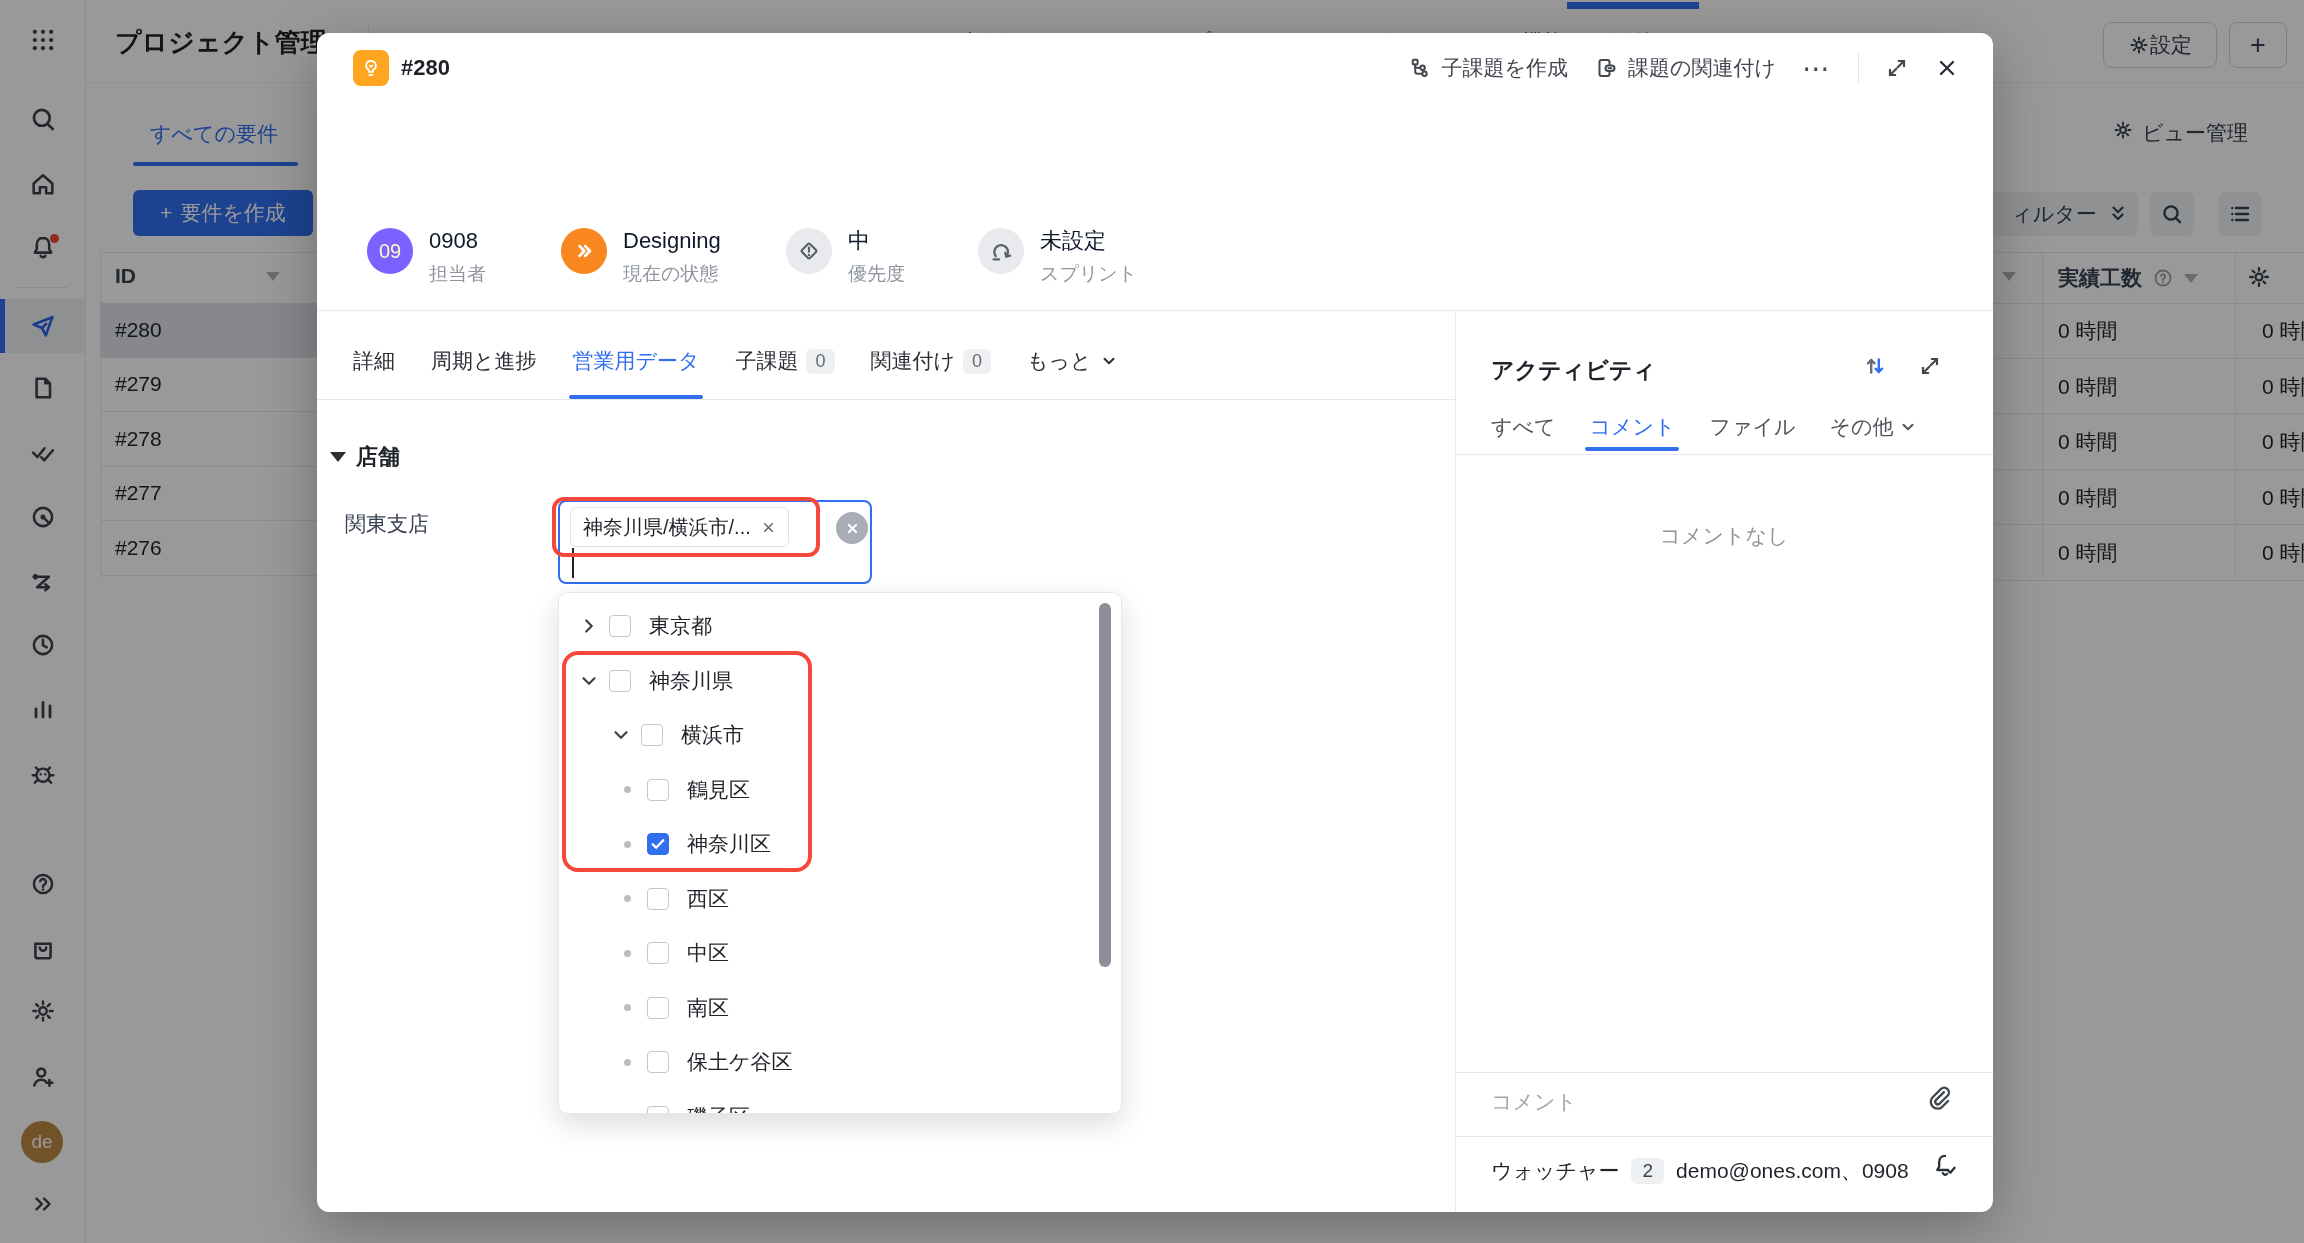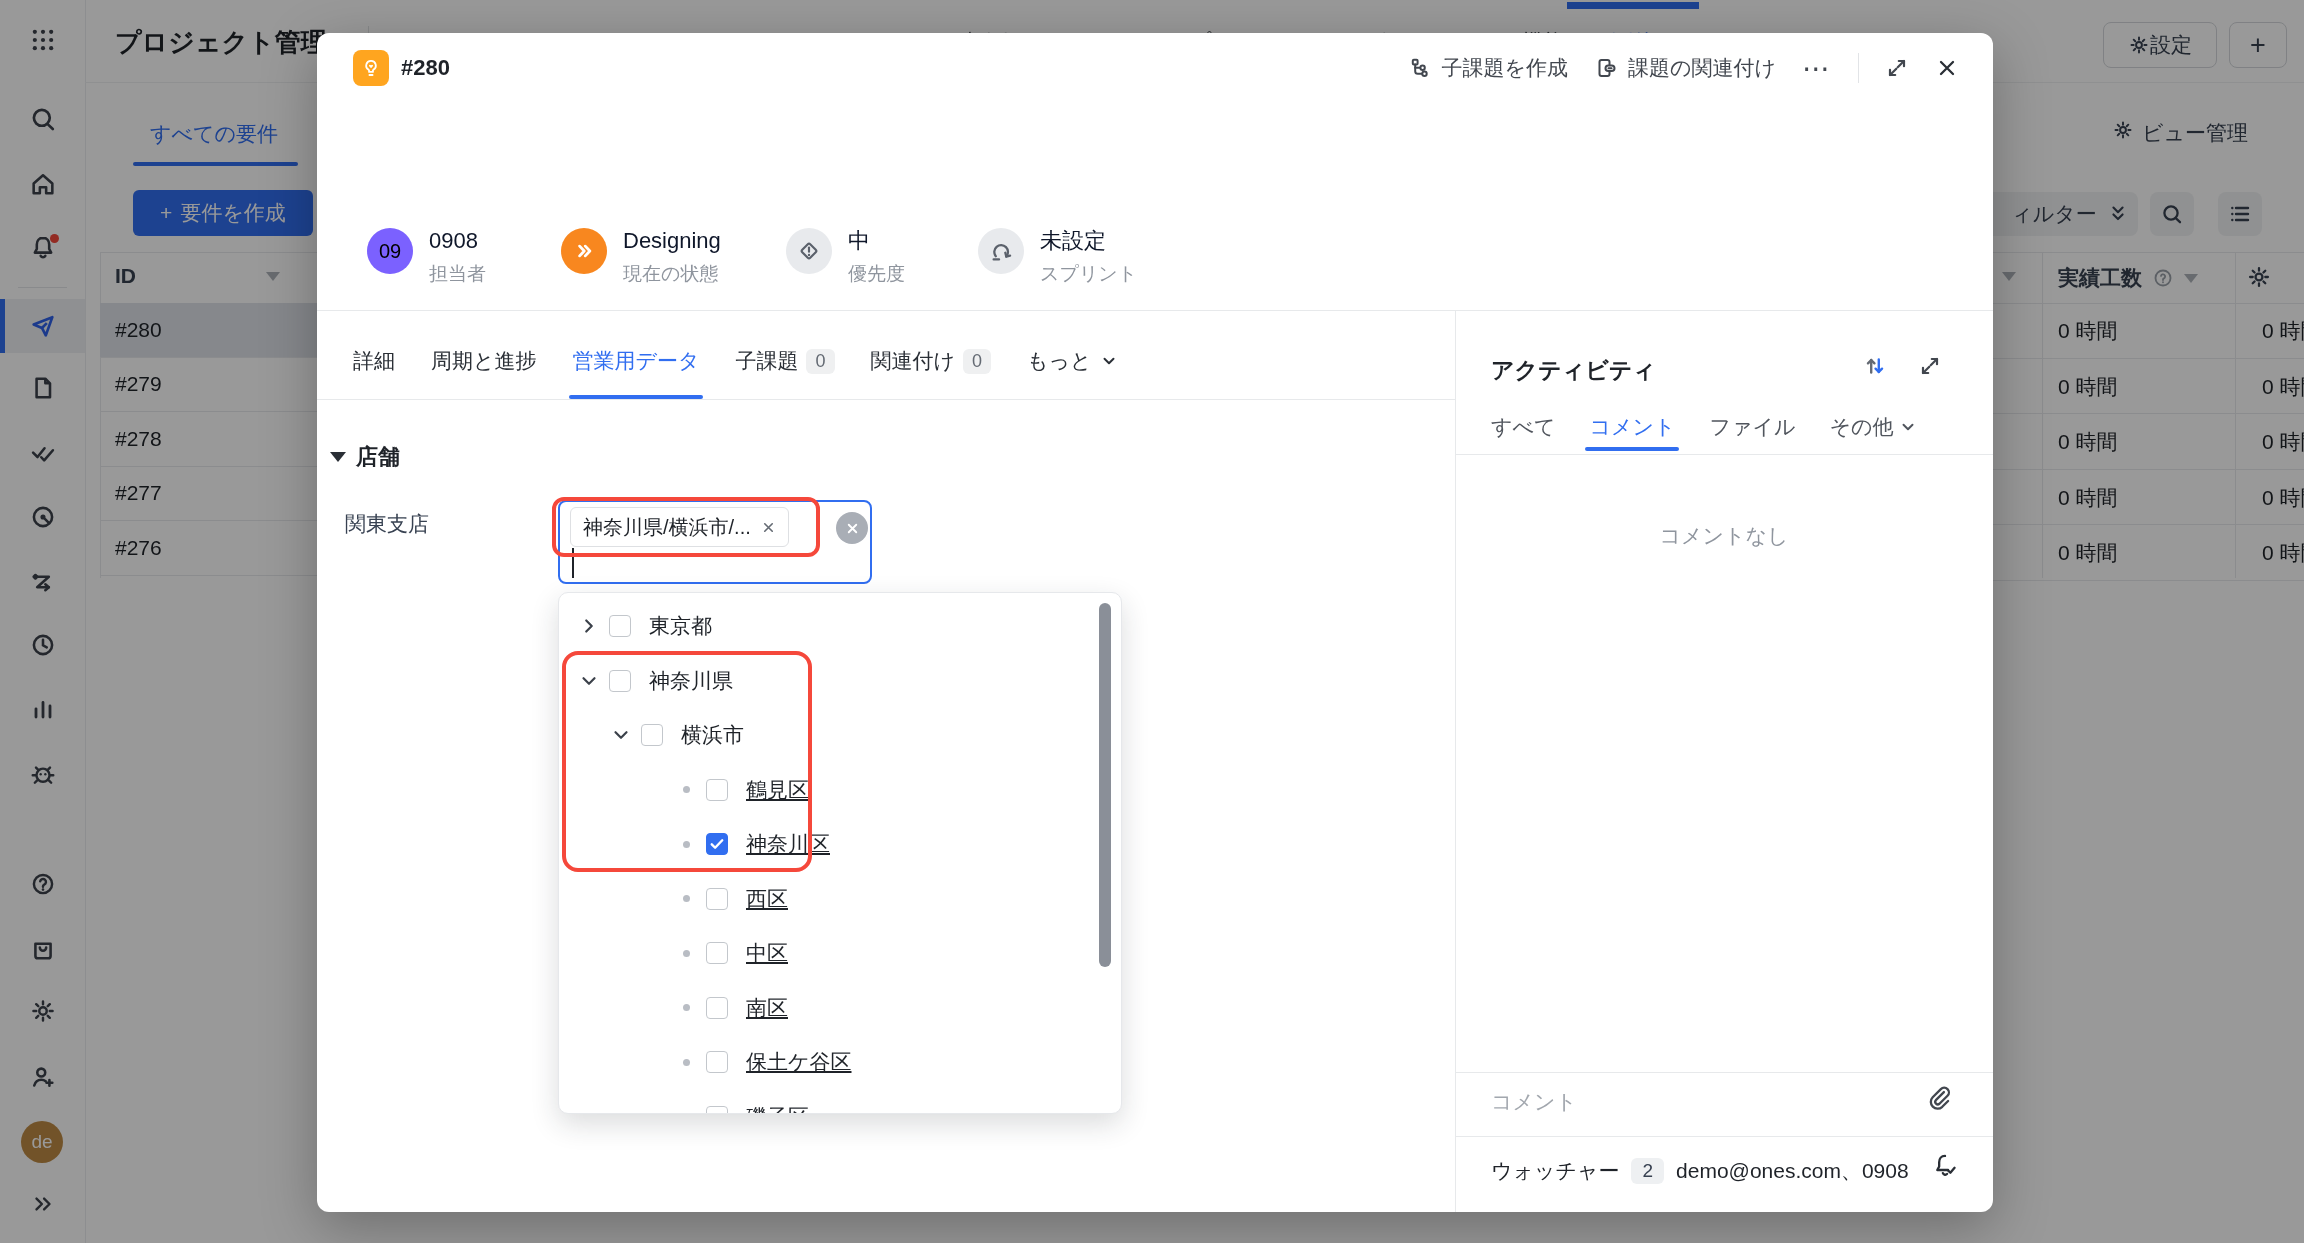--- a/index.html
+++ b/index.html
@@ -59,21 +59,21 @@
     box-shadow:0 16px 56px rgba(0,0,0,.28);z-index:10;}
   .issue-badge{position:absolute;left:36px;top:17px;width:36px;height:36px;border-radius:8px;background:#ffa51f;
     display:flex;align-items:center;justify-content:center;}
   .issue-id{position:absolute;left:84px;top:22px;font-size:22px;font-weight:700;}
   .hdr-actions{position:absolute;right:34px;top:0;height:70px;display:flex;align-items:center;gap:26px;}
   .hdr-act{display:flex;align-items:center;gap:10px;font-size:21px;color:#42474f;}
   .hdr-vdiv{width:1px;height:30px;background:#e2e4e7;}
   .modal-title{position:absolute;left:36px;top:88px;font-size:27px;font-weight:700;}
   .field{position:absolute;top:195px;display:flex;gap:16px;}
   .f-av{width:46px;height:46px;border-radius:50%;display:flex;align-items:center;justify-content:center;flex:none;}
-  .f-av.purple{background:#7b61ff;color:#000000;font-size:20px;}
+  .f-av.purple{background:#7b61ff;color:#fef9c3;font-size:20px;}
   .f-av.orange{background:#f8871f;}
   .f-av.gray{background:#e8eaed;}
   .f-val{font-size:22px;color:#0f172a;line-height:26px;}
   .f-lab{font-size:19px;color:#8f959e;margin-top:7px;}
   .modal-hline{position:absolute;left:0;top:277px;width:1676px;height:1px;background:#e7e9eb;}
   .modal-vline{position:absolute;left:1138px;top:277px;width:1px;bottom:0;background:#e7e9eb;}
   .mtabs-line{position:absolute;left:0;top:366px;width:1138px;height:1px;background:#e7e9eb;}
   #modal-tabs{position:absolute;left:36px;top:307px;display:flex;gap:36px;}
   .mtab{position:relative;display:flex;align-items:center;gap:8px;font-size:21px;color:#2a2f36;height:42px;}
   .mtab.active{color:#316ef0;}
@@ -94,21 +94,21 @@
   .dropdown{position:absolute;left:241px;top:559px;width:564px;height:522px;background:#fff;border:1px solid #e6e8eb;
     border-radius:10px;box-shadow:0 10px 28px rgba(31,35,41,.16);overflow:hidden;padding-top:6px;box-sizing:border-box;}
   .tree-row{height:54.5px;display:flex;align-items:center;gap:8px;font-size:21px;}
   .tree-row .cbx{width:22px;height:22px;border:1.5px solid #c3c7cc;border-radius:4px;background:#fff;box-sizing:border-box;
     display:flex;align-items:center;justify-content:center;margin:0 10px 0 0;}
   .tree-row .cbx.on{background:#316ef0;border-color:#316ef0;}
   .twisty{width:24px;height:24px;display:flex;align-items:center;justify-content:center;flex:none;}
   .bullet{width:7px;height:7px;border-radius:50%;background:#b9bdc4;margin:0 8px 0 9px;flex:none;}
   .t0{padding-left:18px;}
   .t1{padding-left:50px;}
-  .t2{padding-left:115px;text-decoration:underline;}
+  .t2{padding-left:56px;}
   .dd-thumb{position:absolute;right:10px;top:10px;width:12px;height:364px;border-radius:6px;background:#8a8f98;}
 
   
   .act-title{position:absolute;left:1174px;top:322px;font-size:23px;font-weight:700;font-family:Liberation Mono, monospace;}
   .act-icons{position:absolute;left:1545px;top:320px;display:flex;gap:30px;align-items:center;}
   #act-tabs{position:absolute;left:1174px;top:376px;display:flex;gap:34px;}
   .atab{position:relative;display:flex;align-items:center;gap:6px;font-size:21px;color:#50555d;height:36px;}
   .atab.active{color:#316ef0;}
   .atab-ul{position:absolute;left:-4px;right:-4px;bottom:-6px;height:4px;background:#316ef0;border-radius:2px;}
   .act-line{position:absolute;left:1138px;top:421px;width:538px;height:1px;background:#e7e9eb;}

